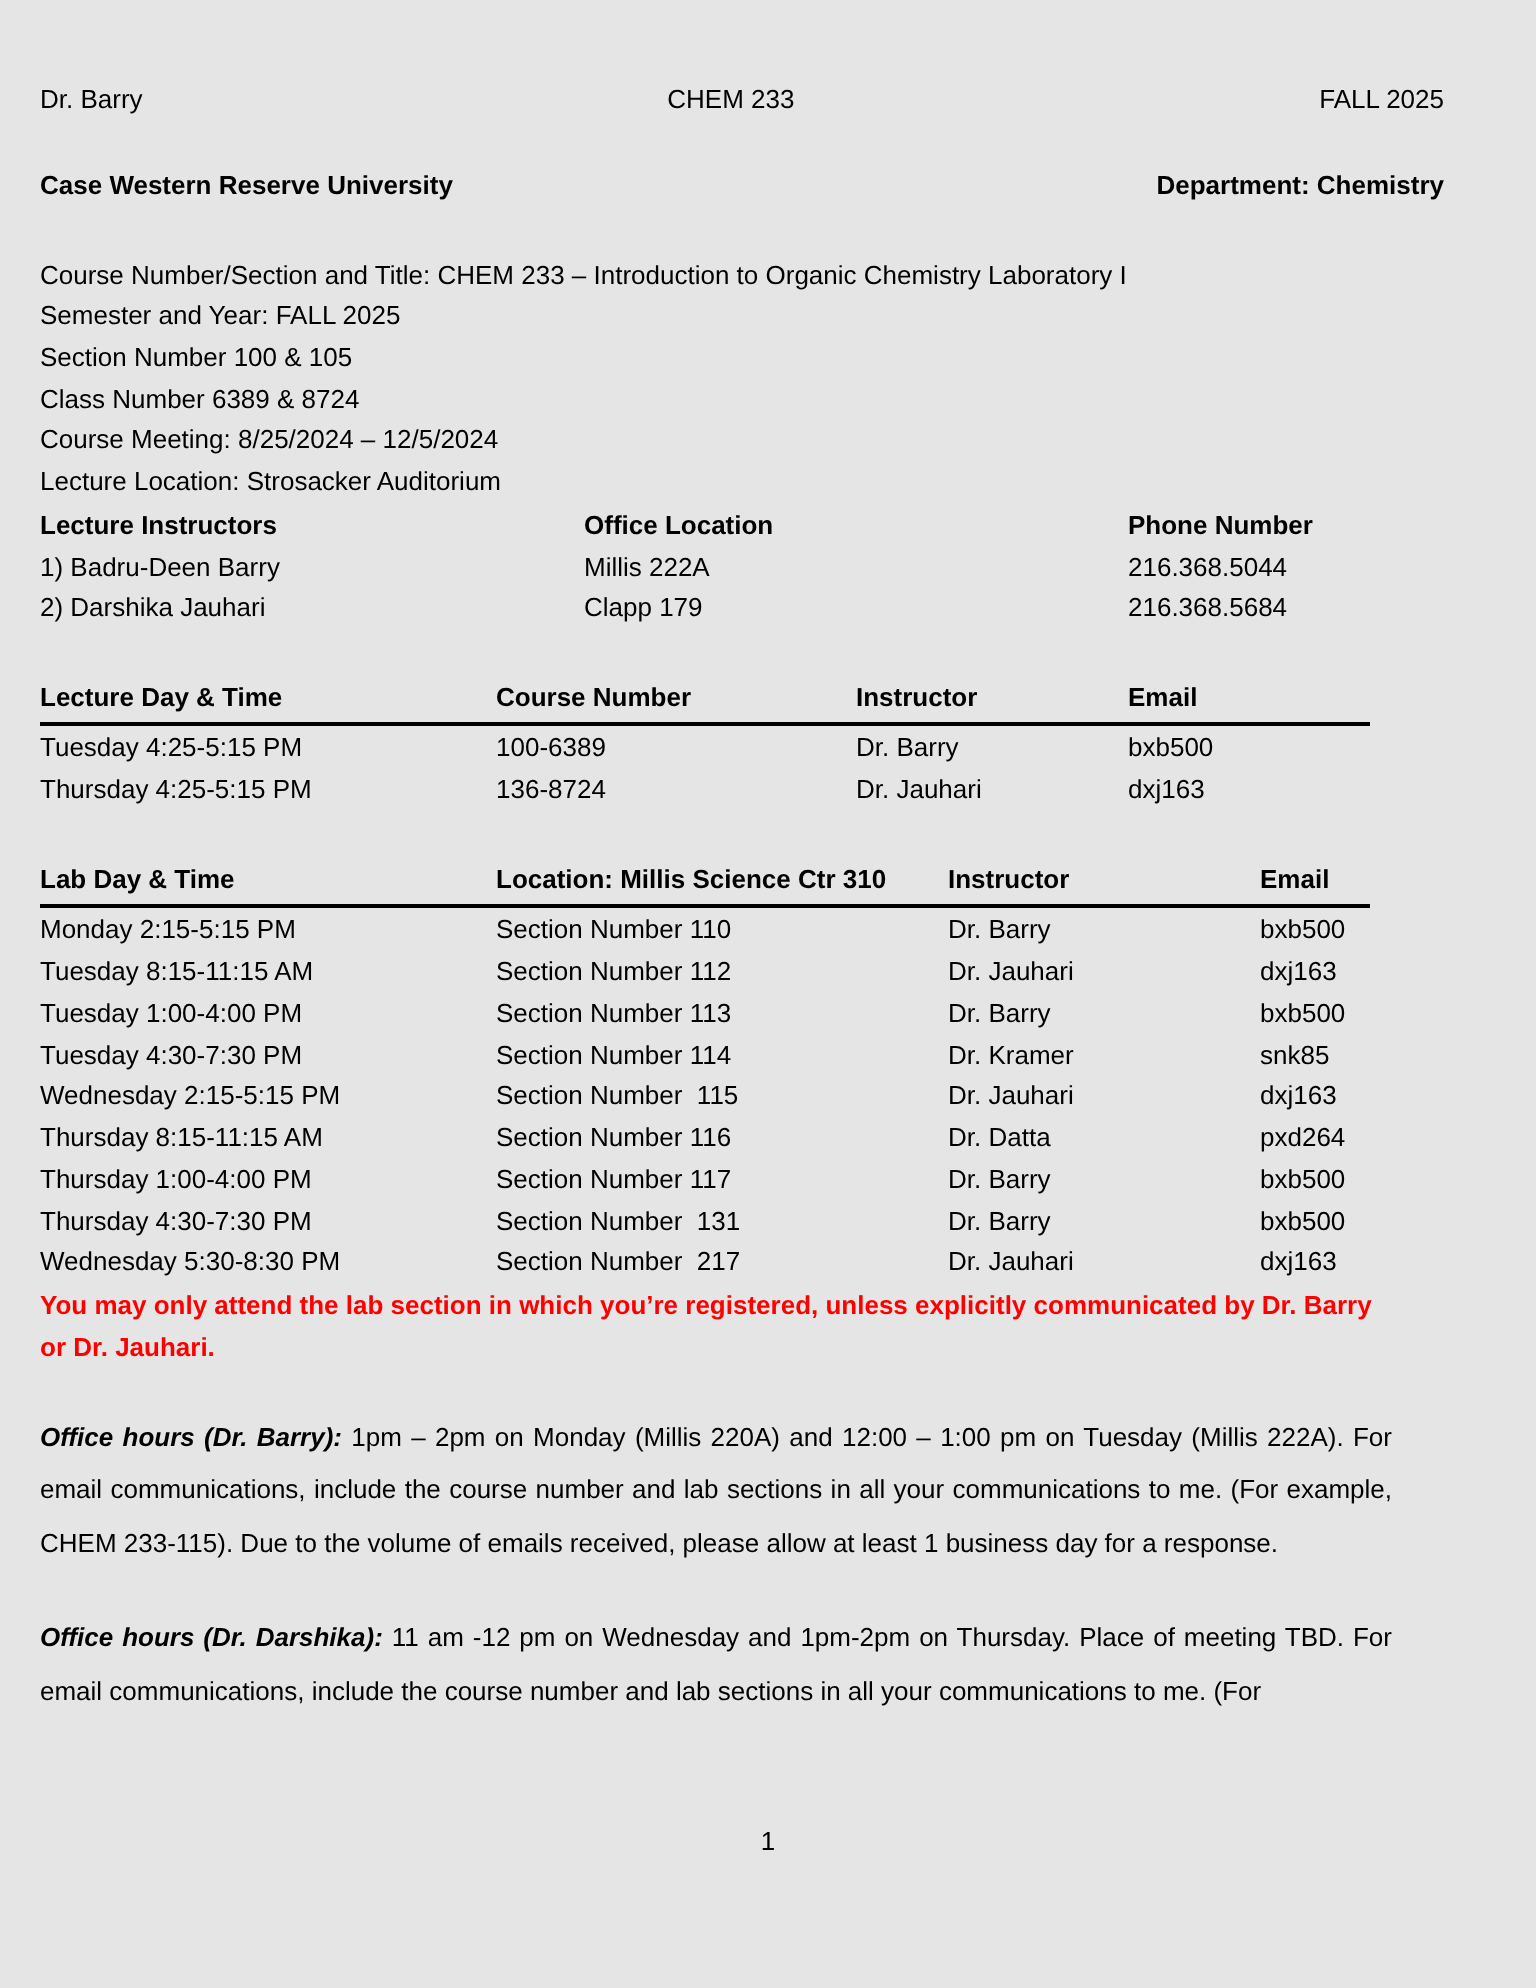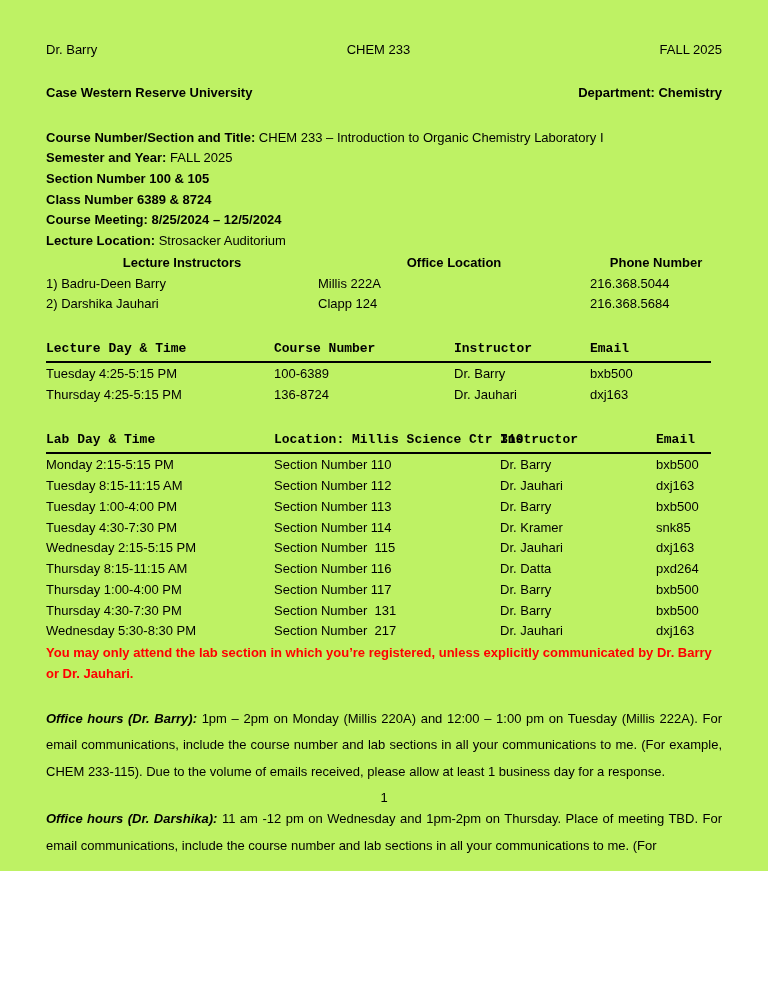--- a/index.html
+++ b/index.html
@@ -11,24 +11,24 @@
   body {
     width: 768px;
     height: 994px;
     overflow: hidden;
     font-family: "Liberation Serif", "DejaVu Serif", serif;
     color: #000000;
   }
   .page {
     position: relative;
     width: 768px;
-    height: 871px;
-    background: #bef264;
+    height: 994px;
+    background: #e5e5e5;
     box-sizing: border-box;
-    padding: 40px 46px 0 46px;
+    padding: 40px 46px 0 20px;
     font-family: "Liberation Sans", "DejaVu Sans", sans-serif;
     font-size: 13.0px;
     line-height: 20.8px;
   }
 
   
   .run-head {
     display: flex;
     justify-content: space-between;
     align-items: baseline;
@@ -44,57 +44,56 @@
     display: flex;
     justify-content: space-between;
     align-items: flex-end;
     font-weight: bold;
     font-size: 13px;
     margin-bottom: 24px;
   }
 
   
   .info-line { font-size: 13px; line-height: 20.7px; white-space: nowrap; }
-  .info-line .k { font-weight: bold; }
+  .info-line .k { font-weight: normal; }
   .info-line .v { font-weight: normal; }
   .info-line.bold-all { font-weight: bold; }
 
   
   .instr-block { margin-top: 1px; }
   .instr-row {
     display: flex;
     font-size: 13px;
     line-height: 20.7px;
     white-space: nowrap;
   }
   .instr-row .c1 { width: 272px; flex: 0 0 272px; }
   .instr-row .c2 { width: 272px; flex: 0 0 272px; }
   .instr-row .c3 { flex: 1 1 auto; }
-  .instr-row.head { font-weight: bold; text-align: center; }
+  .instr-row.head { font-weight: bold; }
 
   
   .tbl {
     width: 665px;
     border-collapse: collapse;
     font-size: 13px;
     table-layout: fixed;
   }
   .tbl th, .tbl td {
     text-align: left;
     padding: 0;
     line-height: 20.8px;
     font-weight: normal;
     vertical-align: baseline;
     white-space: pre;
   }
   .tbl thead th {
     font-weight: bold;
     border-bottom: 2.1px solid #000000;
     padding-bottom: 1px;
-    font-family: Liberation Mono, monospace;
   }
   .tbl tbody tr:first-child td { padding-top: 1px; }
 
   .lecture-tbl { margin-top: 24px; }
   .lecture-tbl col.c-day  { width: 228px; }
   .lecture-tbl col.c-num  { width: 180px; }
   .lecture-tbl col.c-ins  { width: 136px; }
   .lecture-tbl col.c-mail { width: 121px; }
 
   .lab-tbl { margin-top: 25px; }
@@ -165,21 +164,21 @@
       <span class="c3">Phone Number</span>
     </div>
     <div id="instructors-rows">
         <div class="instr-row">
           <span class="c1">1) Badru-Deen Barry</span>
           <span class="c2">Millis 222A</span>
           <span class="c3">216.368.5044</span>
         </div>
         <div class="instr-row">
           <span class="c1">2) Darshika Jauhari</span>
-          <span class="c2">Clapp 124</span>
+          <span class="c2">Clapp 179</span>
           <span class="c3">216.368.5684</span>
         </div>
       </div>
   </div>
 
   <table class="tbl lecture-tbl">
     <colgroup>
       <col class="c-day">
         <col class="c-num">
         <col class="c-ins">

